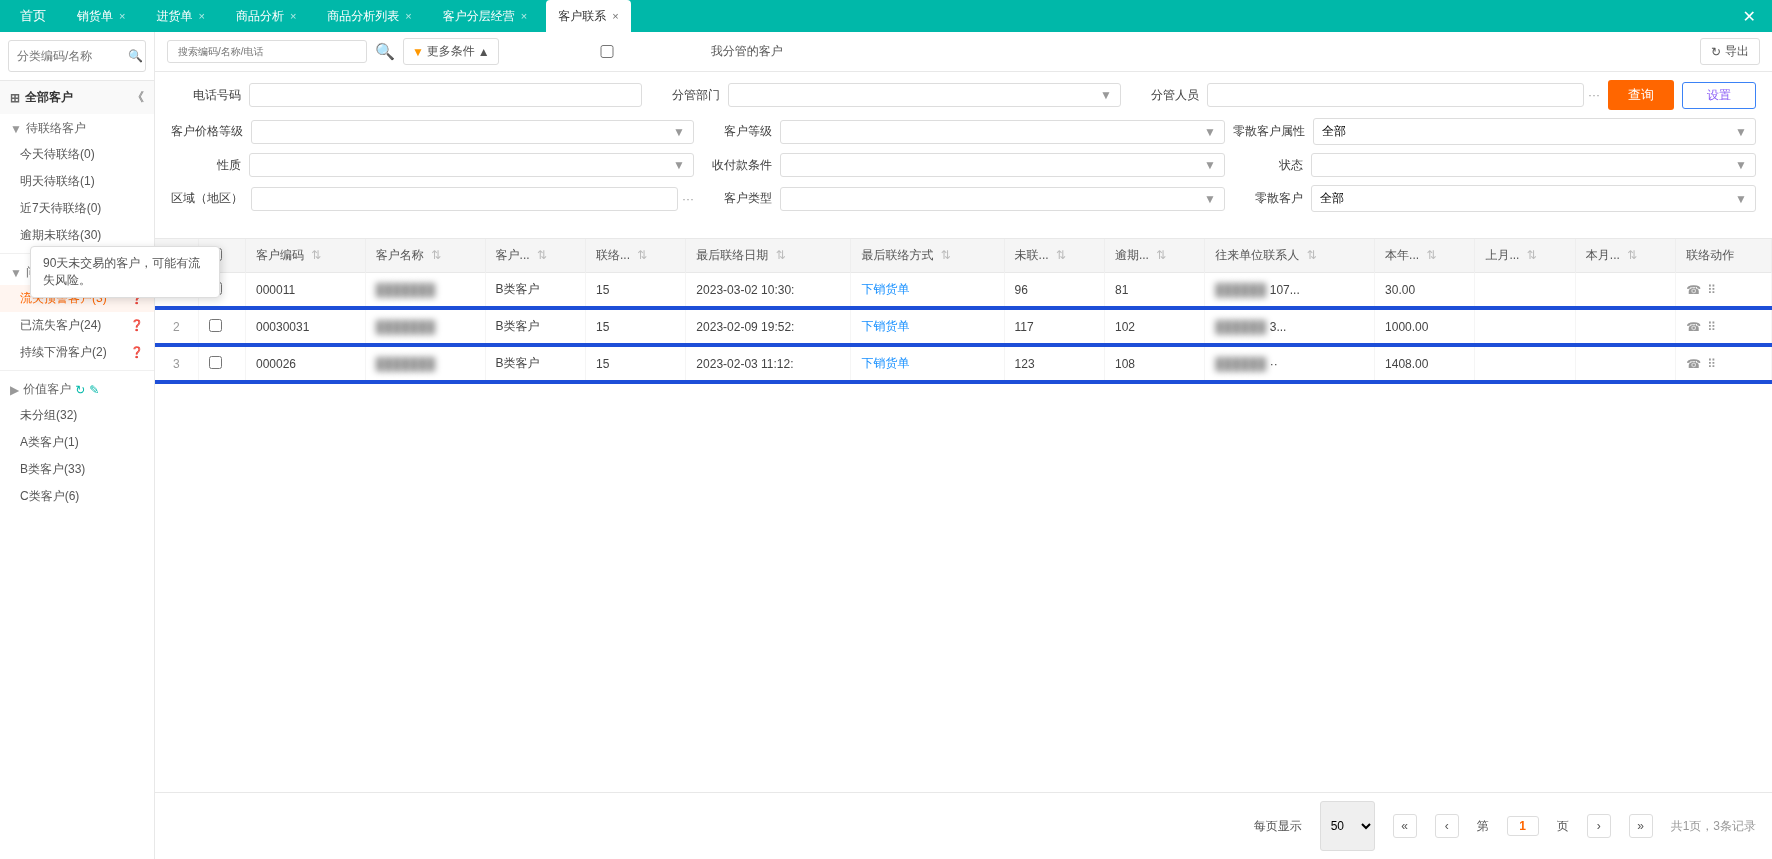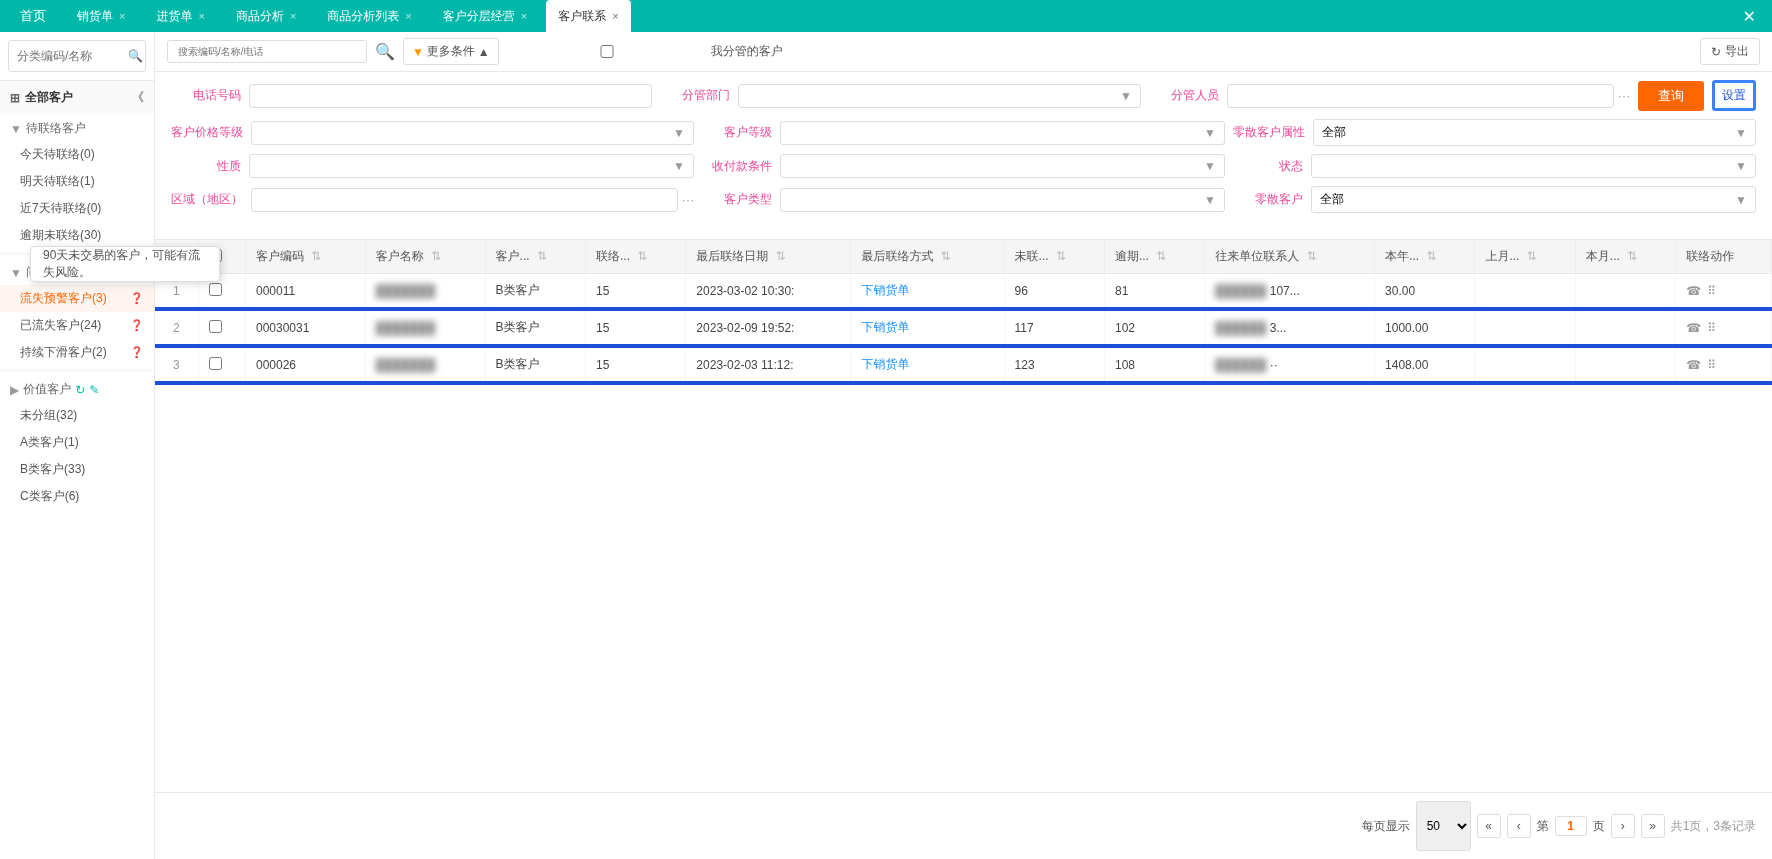--- a/index.html
+++ b/index.html
@@ -124,21 +124,21 @@
       font-size: 11px;
       margin-left: 2px;
     }
 
     
     .tooltip-box {
       position: absolute;
       background: white;
       border: 1px solid #ddd;
       box-shadow: 2px 2px 8px rgba(0,0,0,0.15);
-      padding: 0 12px;
+      padding: 8px 12px;
       border-radius: 4px;
       color: #555;
       font-size: 12px;
       z-index: 100;
       left: 30px;
       top: 246px;
       max-width: 190px;
     }
 
     
@@ -213,21 +213,21 @@
     }
     .adv-row:last-child { margin-bottom: 18px; }
     .adv-field {
       display: flex;
       align-items: center;
       flex: 1;
       min-width: 0;
     }
     .adv-field label {
       white-space: nowrap;
-      color: #ec4899;
+      color: #404040;
       min-width: 70px;
       text-align: right;
       margin-right: 8px;
     }
     .adv-field input {
       border: 1px solid #ddd;
       border-radius: 3px;
       padding: 4px 8px;
       flex: 1;
       font-size: 12px;
@@ -257,24 +257,24 @@
       background: #ff6600;
       color: white;
       border: none;
       border-radius: 3px;
       padding: 6px 20px;
       cursor: pointer;
       font-size: 13px;
     }
     .setting-btn {
       background: white;
-      color: #1d4ed8;
-      border: 3px solid #3b82f6;
-      border-radius: 3px;
-      padding: 4px 7px;
+      color: #8b5cf6;
+      border: 1px solid #3b82f6;
+      border-radius: 3px;
+      padding: 4px 24px;
       cursor: pointer;
       font-size: 12px;
     }
 
     
     .table-area {
       flex: 1;
       overflow: auto;
       background: white;
     }
@@ -315,21 +315,21 @@
     .action-icons { display: flex; gap: 6px; color: #999; cursor: pointer; }
 
     
     .pagination {
       display: flex;
       align-items: center;
       justify-content: flex-end;
       padding: 8px 16px;
       background: white;
       border-top: 1px solid #e8e8e8;
-      gap: 6px;
+      gap: 18px;
     }
     .pagination span { color: #555; }
     .pagination .page-size-select {
       border: 1px solid #ddd;
       border-radius: 3px;
       padding: 16px 6px;
       font-size: 12px;
     }
     .pagination .page-btn {
       width: 24px;

